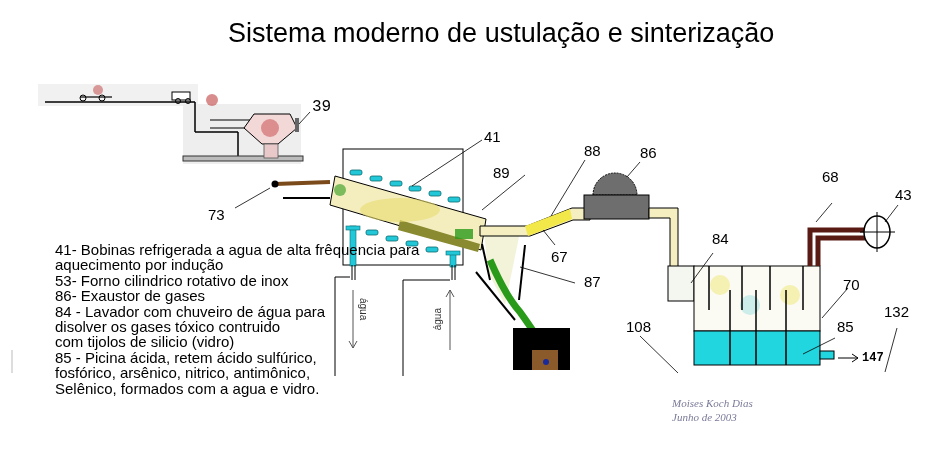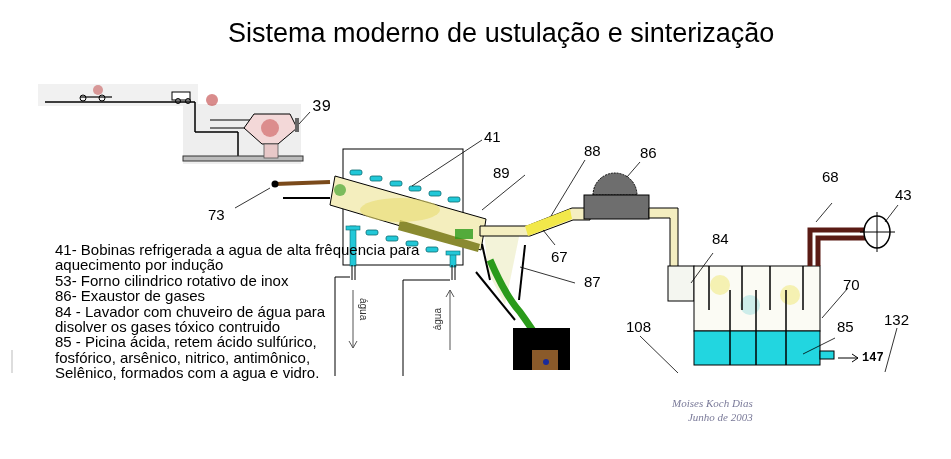--- a/index.html
+++ b/index.html
@@ -3,21 +3,21 @@
 <meta charset="utf-8">
 <style>
   html, body { margin: 0; padding: 0; background: #ffffff; }
   body { width: 951px; height: 459px; position: relative; overflow: hidden; font-family: "Liberation Sans", sans-serif; }
   .title { position: absolute; left: 228px; top: 18px; font-size: 27px; color: #000; white-space: nowrap; }
   svg.diagram { position: absolute; left: 0; top: 0; }
   .legend { position: absolute; left: 55px; top: 242px; font-size: 15px; line-height: 15.4px; color: #000; }
   .legend div { white-space: nowrap; }
   .label { position: absolute; font-size: 15px; color: #000; }
   .label.serif { font-family: Liberation Mono, monospace; }
-  .sig { position: absolute; left: 672px; top: 396px; font-family: "Liberation Serif", serif; font-style: italic; font-size: 11px; color: #7a7a99; line-height: 14px; text-align: right; }
+  .sig { position: absolute; left: 672px; top: 396px; font-family: "Liberation Serif", serif; font-style: italic; font-size: 11px; color: #7a7a99; line-height: 14px; }
   .agua { position: absolute; font-size: 10px; color: #333; writing-mode: vertical-rl; }
 </style>
 </head>
 <body>
 
 <div class="title">Sistema moderno de ustulação e sinterização</div>
 
 <svg class="diagram" width="951" height="459" viewBox="0 0 951 459">
 
   <g>
@@ -160,33 +160,34 @@
 <span class="label" style="left:560px;top:142px;margin-left:24px;">88</span>
 <span class="label" style="left:640px;top:144px;">86</span>
 <span class="label" style="left:551px;top:242px;margin-top:6px;">67</span>
 <span class="label" style="left:584px;top:273px;">87</span>
 <span class="label" style="left:712px;top:230px;">84</span>
 <span class="label" style="left:822px;top:168px;">68</span>
 <span class="label" style="left:895px;top:186px;">43</span>
 <span class="label" style="left:843px;top:276px;">70</span>
 <span class="label" style="left:837px;top:318px;">85</span>
 <span class="label" style="left:617px;top:318px;margin-left:9px;">108</span>
-<span class="label" style="left:884px;top:311px;">132</span>
+<span class="label" style="left:884px;top:303px;">132</span>
 <span class="label serif" style="left:862px;top:351px;font-size:12px;font-weight:bold;">147</span>
 
 <span class="agua" style="left:358px;top:298px;">água</span>
 <span class="agua" style="left:432px;top:308px;transform:rotate(180deg);">água</span>
 
 <div class="legend">
   <div>41- Bobinas refrigerada a agua de alta frêquencia para</div>
   <div>aquecimento por indução</div>
   <div>53- Forno cilindrico rotativo de inox</div>
   <div>86- Exaustor de gases</div>
   <div>84 - Lavador com chuveiro de água para</div>
   <div>disolver os gases tóxico contruido</div>
+  <div>com tijolos de silicio (vidro)</div>
   <div>85 - Picina ácida, retem ácido sulfúrico,</div>
   <div>fosfórico, arsênico, nitrico, antimônico,</div>
   <div>Selênico, formados com a agua e vidro.</div>
 </div>
 
 <div class="sig">
   <div>Moises Koch Dias</div>
   <div>Junho de 2003</div>
 </div>
 

